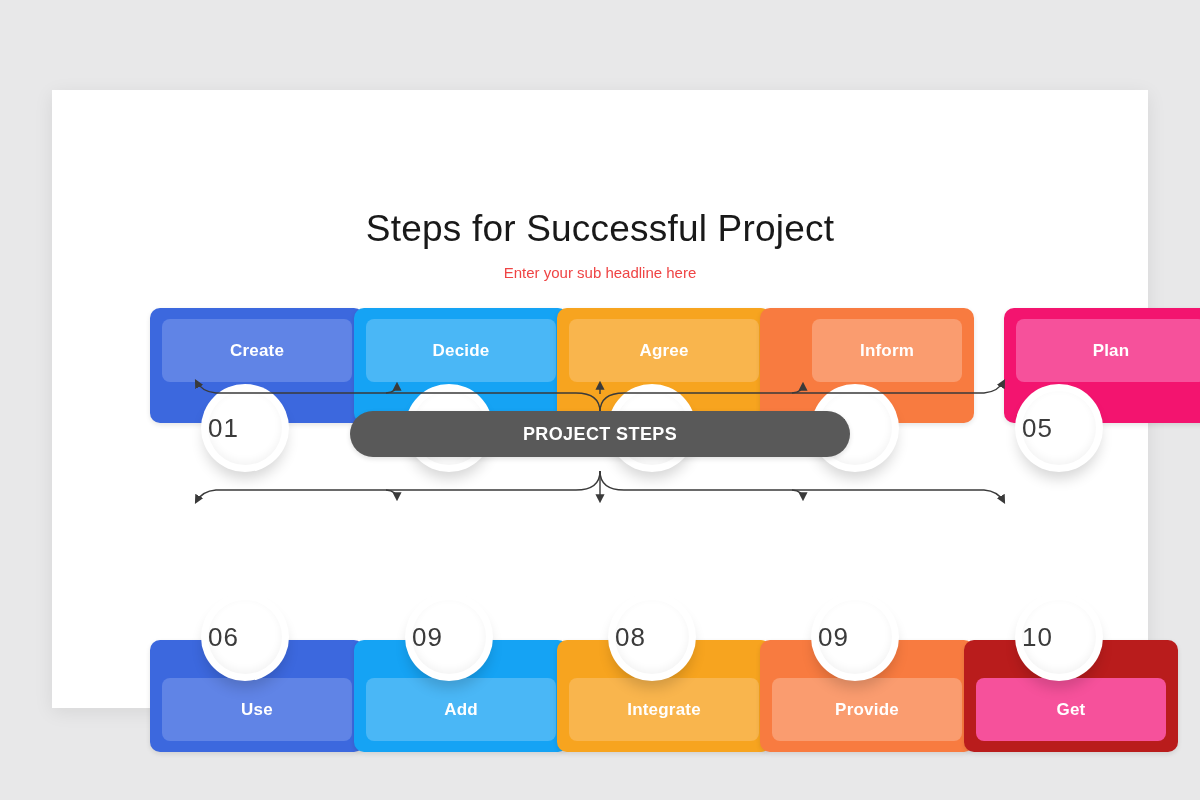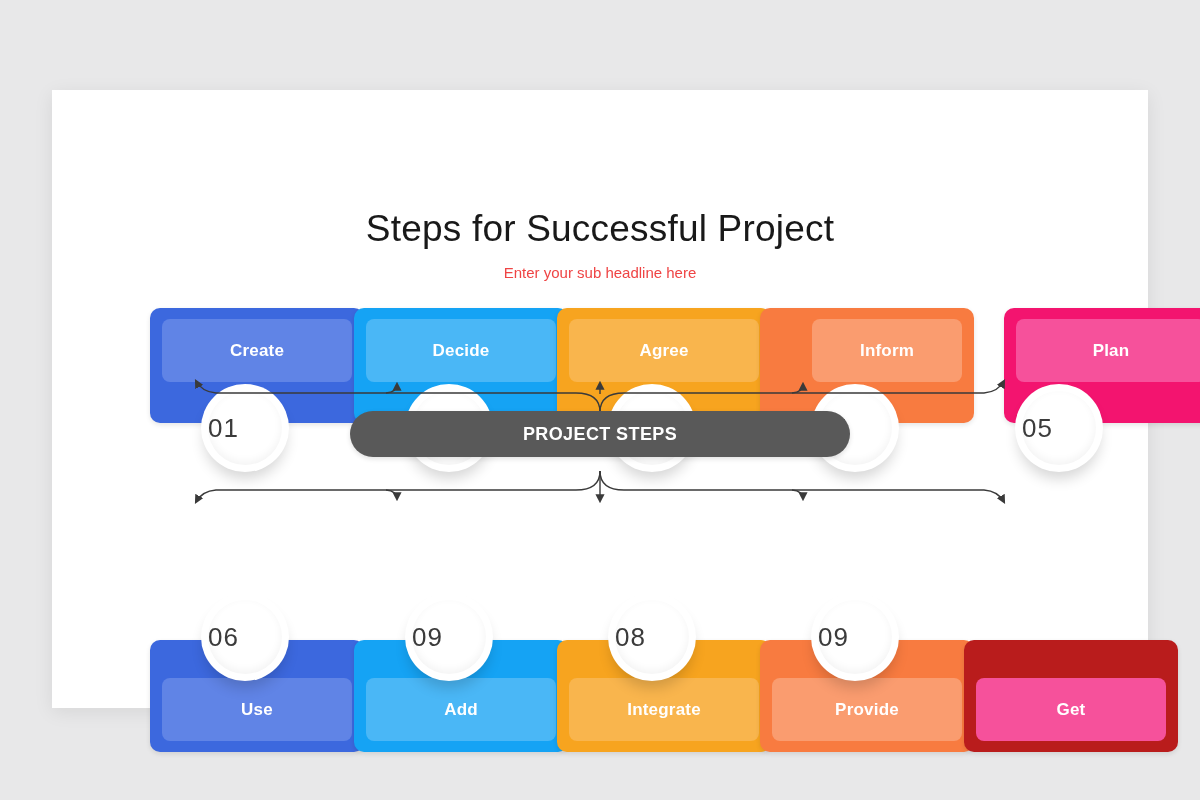--- a/index.html
+++ b/index.html
@@ -173,20 +173,23 @@
     </div>
     <div class="circle bottom-row" style="left:360px">
       <span class="circle-number">09</span>
     </div>
     <div class="circle bottom-row" style="left:563px">
       <span class="circle-number">08</span>
     </div>
     <div class="circle bottom-row" style="left:766px">
       <span class="circle-number">09</span>
     </div>
+    <div class="circle bottom-row" style="left:970px">
+      <span class="circle-number">10</span>
+    </div>
 
   </div>
 
   <svg class="connectors" width="1200" height="800" viewBox="0 0 1200 800">
     <defs>
       <marker id="ah" viewBox="0 0 10 10" refX="7.5" refY="5" markerWidth="6.5" markerHeight="6.5" orient="auto-start-reverse">
         <path d="M0,0 L10,5 L0,10 z" fill="#3A3A3A"></path>
       </marker>
     </defs>
     <g stroke="#3A3A3A" stroke-width="1.4" fill="none">

